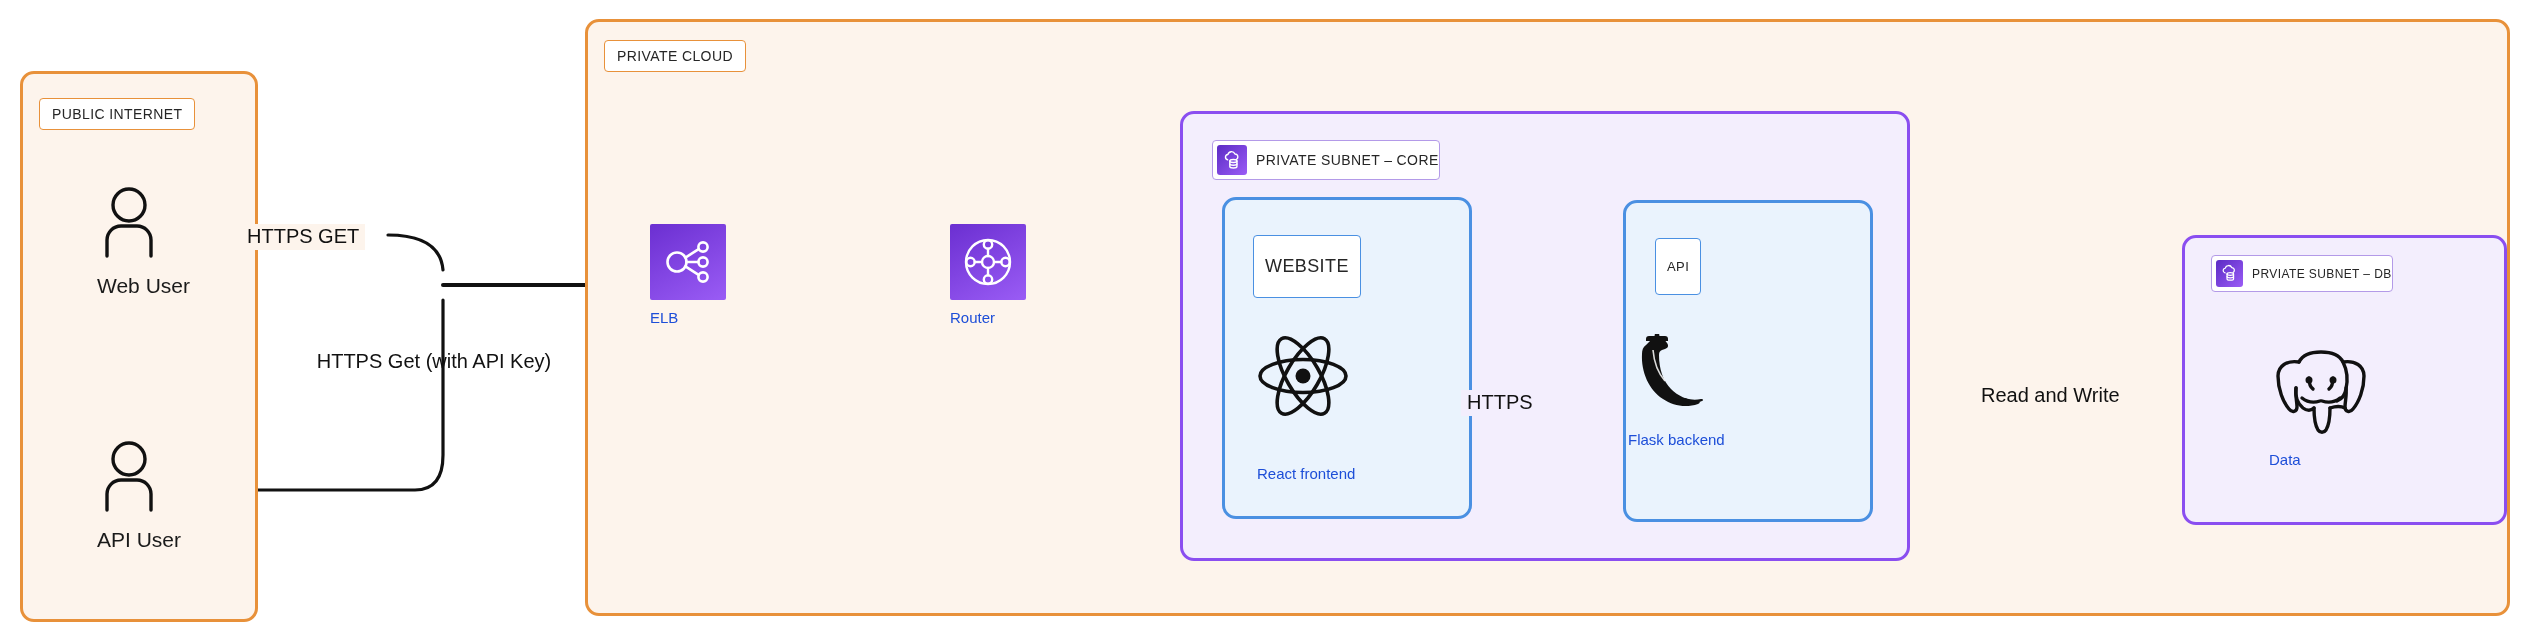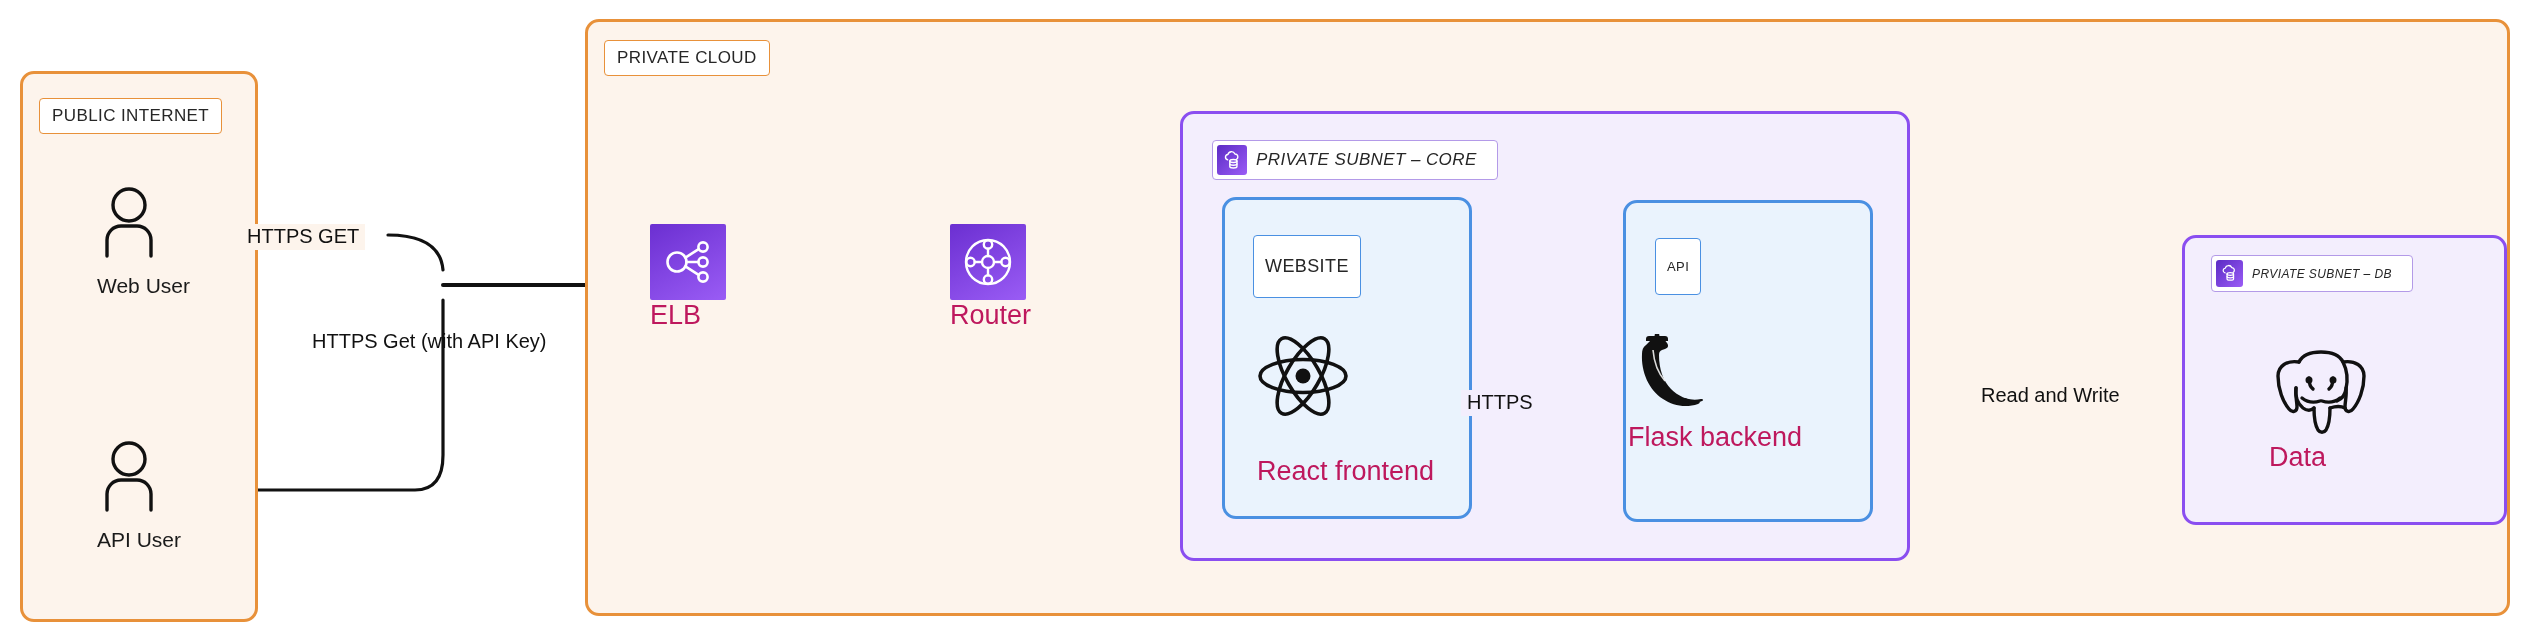--- a/index.html
+++ b/index.html
@@ -35,64 +35,64 @@
   .zone-api{
     left:1623px;top:200px;width:250px;height:322px;
     border:3px solid #4a90e2;border-radius:14px;background:#eaf3fd;
   }
 
   
   .chip{
     position:absolute;box-sizing:border-box;
     background:#ffffff;display:flex;align-items:center;
     border-radius:4px;white-space:nowrap;
-    font-size:17px;letter-spacing:.4px;color:#262626;
+    font-size:14px;letter-spacing:.4px;color:#262626;
   }
   .chip-orange{border:1.5px solid #e8913a;padding:7px 12px;}
-  .chip-purple{border:1.5px solid #b39ae8;padding:4px 20px 4px 4px;gap:9px;font-style:italic;}
+  .chip-purple{border:1.5px solid #b39ae8;padding:4px 0 4px 4px;gap:9px;}
   .chip-blue{border:1.5px solid #4a90e2;padding:20px 11px;}
 
   .chip-public{left:39px;top:98px;}
   .chip-cloud{left:604px;top:40px;}
   .chip-core{left:1212px;top:140px;}
   .chip-db{left:2211px;top:255px;font-size:12px;}
   .chip-website{left:1253px;top:235px;font-size:18px;}
   .chip-api{left:1655px;top:238px;font-size:13px;}
 
   .subnet-badge{
     width:30px;height:30px;flex:0 0 30px;border-radius:3px;
     background:linear-gradient(135deg,#5b2bc4 0%,#9b5cf6 100%);
     display:flex;align-items:center;justify-content:center;
   }
   .chip-db .subnet-badge{width:27px;height:27px;flex:0 0 27px;}
 
   
   .node{position:absolute;display:flex;flex-direction:column;align-items:flex-start;}
-  .node-label{font-size:27px;color:#be185d;white-space:nowrap;}
+  .node-label{margin-top:9px;font-size:15px;color:#1d4ed8;white-space:nowrap;}
   .sq-icon{
     width:76px;height:76px;border-radius:2px;
     background:linear-gradient(150deg,#6b2fd1 0%,#9a5cf5 100%);
     display:flex;align-items:center;justify-content:center;
   }
   .node-elb{left:650px;top:224px;}
   .node-router{left:950px;top:224px;}
   .node-react{left:1257px;top:334px;gap:34px;}
   .node-flask{left:1628px;top:334px;}
   .node-data{left:2269px;top:350px;}
   .node-webuser{left:97px;top:186px;}
   .node-apiuser{left:97px;top:440px;}
   .user-label{margin-top:12px;font-size:21px;white-space:nowrap;}
 
   
   .elabel{
     position:absolute;font-size:20px;color:#111;
     background:#fdf4ec;padding:0 6px;white-space:nowrap;line-height:1.28;
   }
   .lbl-httpsget{left:241px;top:224px;}
-  .lbl-apikey{left:312px;top:329px;width:244px;white-space:normal;background:transparent;padding:0;}
+  .lbl-apikey{left:312px;top:349px;width:244px;text-align:center;white-space:normal;background:transparent;padding:0;}
   .lbl-https{left:1461px;top:390px;background:#f3eefd;}
   .lbl-rw{left:1975px;top:383px;}
 </style>
 </head>
 <body>
 
 <svg id="diagram" viewBox="0 0 2531 636" xmlns="http://www.w3.org/2000/svg">
   <defs>
     <marker id="arw" viewBox="0 0 12 12" refX="10" refY="6" markerWidth="11" markerHeight="11" orient="auto-start-reverse">
       <path d="M1,1 L11,6 L1,11" fill="none" stroke="#111" stroke-width="2" stroke-linecap="round" stroke-linejoin="round"></path>

